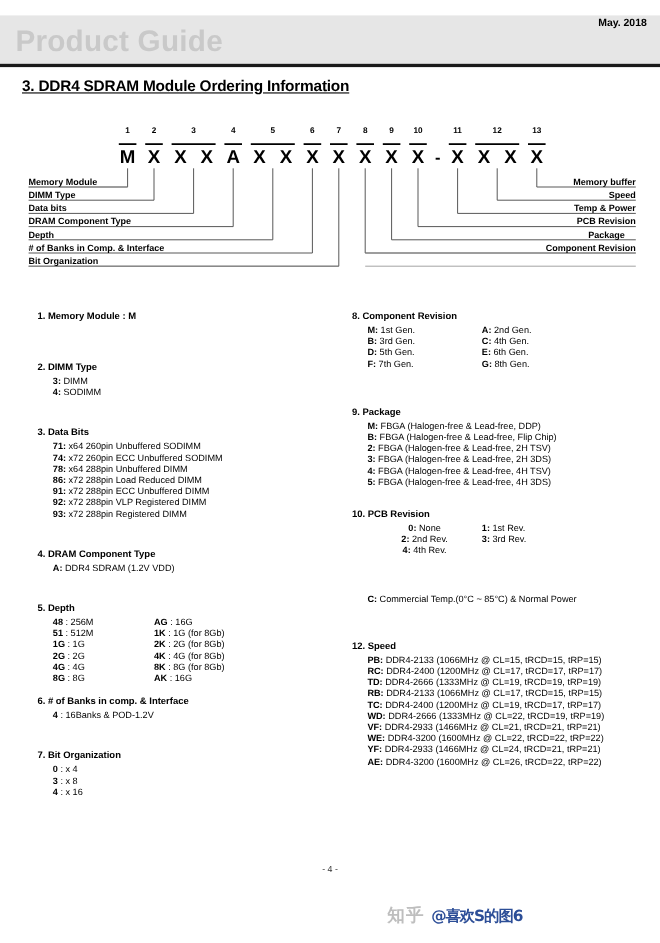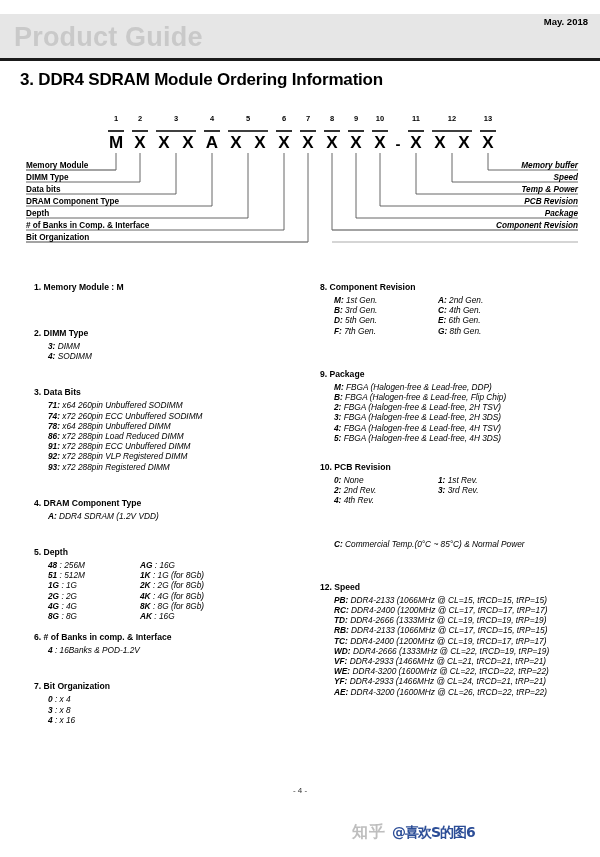--- a/index.html
+++ b/index.html
@@ -27,21 +27,21 @@
     position:absolute;right:12px;top:17px;
     font-size:19px;font-weight:bold;color:#000;letter-spacing:-.2px;
   }
   .header-rule{
     position:absolute;left:0;top:58px;width:600px;height:3px;background:#1a1a1a;
   }
 
   
   .doc-title{
     position:absolute;left:20px;top:70px;
-    font-size:17px;font-weight:bold;letter-spacing:-.2px;
+    font-size:14px;font-weight:bold;letter-spacing:-.2px;text-decoration:underline;
   }
 
   
   .pn{position:absolute;left:0;top:100px;width:600px;height:170px;}
   .pn svg{position:absolute;left:0;top:0;}
   .pn-num{
     position:absolute;font-size:7.5px;font-weight:bold;text-align:center;
     transform:translateX(-50%);
   }
   .pn-char{
@@ -51,38 +51,37 @@
   .pn-dash{
     position:absolute;font-size:15px;font-weight:bold;
     transform:translateX(-50%);line-height:1;
   }
   .lbl-left{
     position:absolute;font-size:8.2px;font-weight:bold;white-space:nowrap;
   }
   .lbl-right{
     position:absolute;font-size:8.2px;font-weight:bold;white-space:nowrap;
     text-align:right;
-    font-style:italic;
   }
 
   
   .col{position:absolute;top:282px;}
   .col-left{left:34px;width:270px;}
   .col-right{left:320px;width:272px;}
 
   .sec{margin-bottom:0;}
   .sec-title{font-size:8.6px;font-weight:bold;margin:0 0 3px 0;white-space:nowrap;}
-  .sec-body{margin:0 0 0 14px;font-style:italic;}
+  .sec-body{margin:0 0 0 14px;}
   .row{font-size:8.3px;line-height:10.2px;white-space:nowrap;}
   .row b{font-weight:bold;}
   .two-col{display:flex;}
   .two-col .c1{width:92px;flex:0 0 92px;}
   .two-col .c2{flex:1;}
   .two-col-8 .c1{width:104px;flex:0 0 104px;}
-  .two-col-10 .c1{width:104px;flex:0 0 104px;}
+  .two-col-10 .c1{width:104px;flex:0 0 104px;text-align:center;}
   .gap-s{height:11px;}
   .gap-m{height:19px;}
   .gap-l{height:26px;}
   .gap-xl{height:33px;}
 
   
   .page-num{
     position:absolute;left:0;top:786px;width:600px;text-align:center;
     font-size:8px;color:#333;
   }
@@ -191,21 +190,21 @@
     <div class="lbl-left" style="left:26px;top:85px">Data bits</div>
     <div class="lbl-left" style="left:26px;top:97px">DRAM Component Type</div>
     <div class="lbl-left" style="left:26px;top:109px">Depth</div>
     <div class="lbl-left" style="left:26px;top:121px"># of Banks in Comp. &amp; Interface</div>
     <div class="lbl-left" style="left:26px;top:133px">Bit Organization</div>
 
     <div class="lbl-right" style="right:22px;top:61px">Memory buffer</div>
     <div class="lbl-right" style="right:22px;top:73px">Speed</div>
     <div class="lbl-right" style="right:22px;top:85px">Temp &amp; Power</div>
     <div class="lbl-right" style="right:22px;top:97px">PCB Revision</div>
-    <div class="lbl-right" style="right:22px;top:109px">Package</div>
+    <div class="lbl-right" style="right:32px;top:109px">Package</div>
     <div class="lbl-right" style="right:22px;top:121px">Component Revision</div>
   </div>
 
   <div class="col col-left">
 
     <div class="sec">
       <div class="sec-title">1. Memory Module : M</div>
     </div>
     <div class="gap-xl"></div>
 

